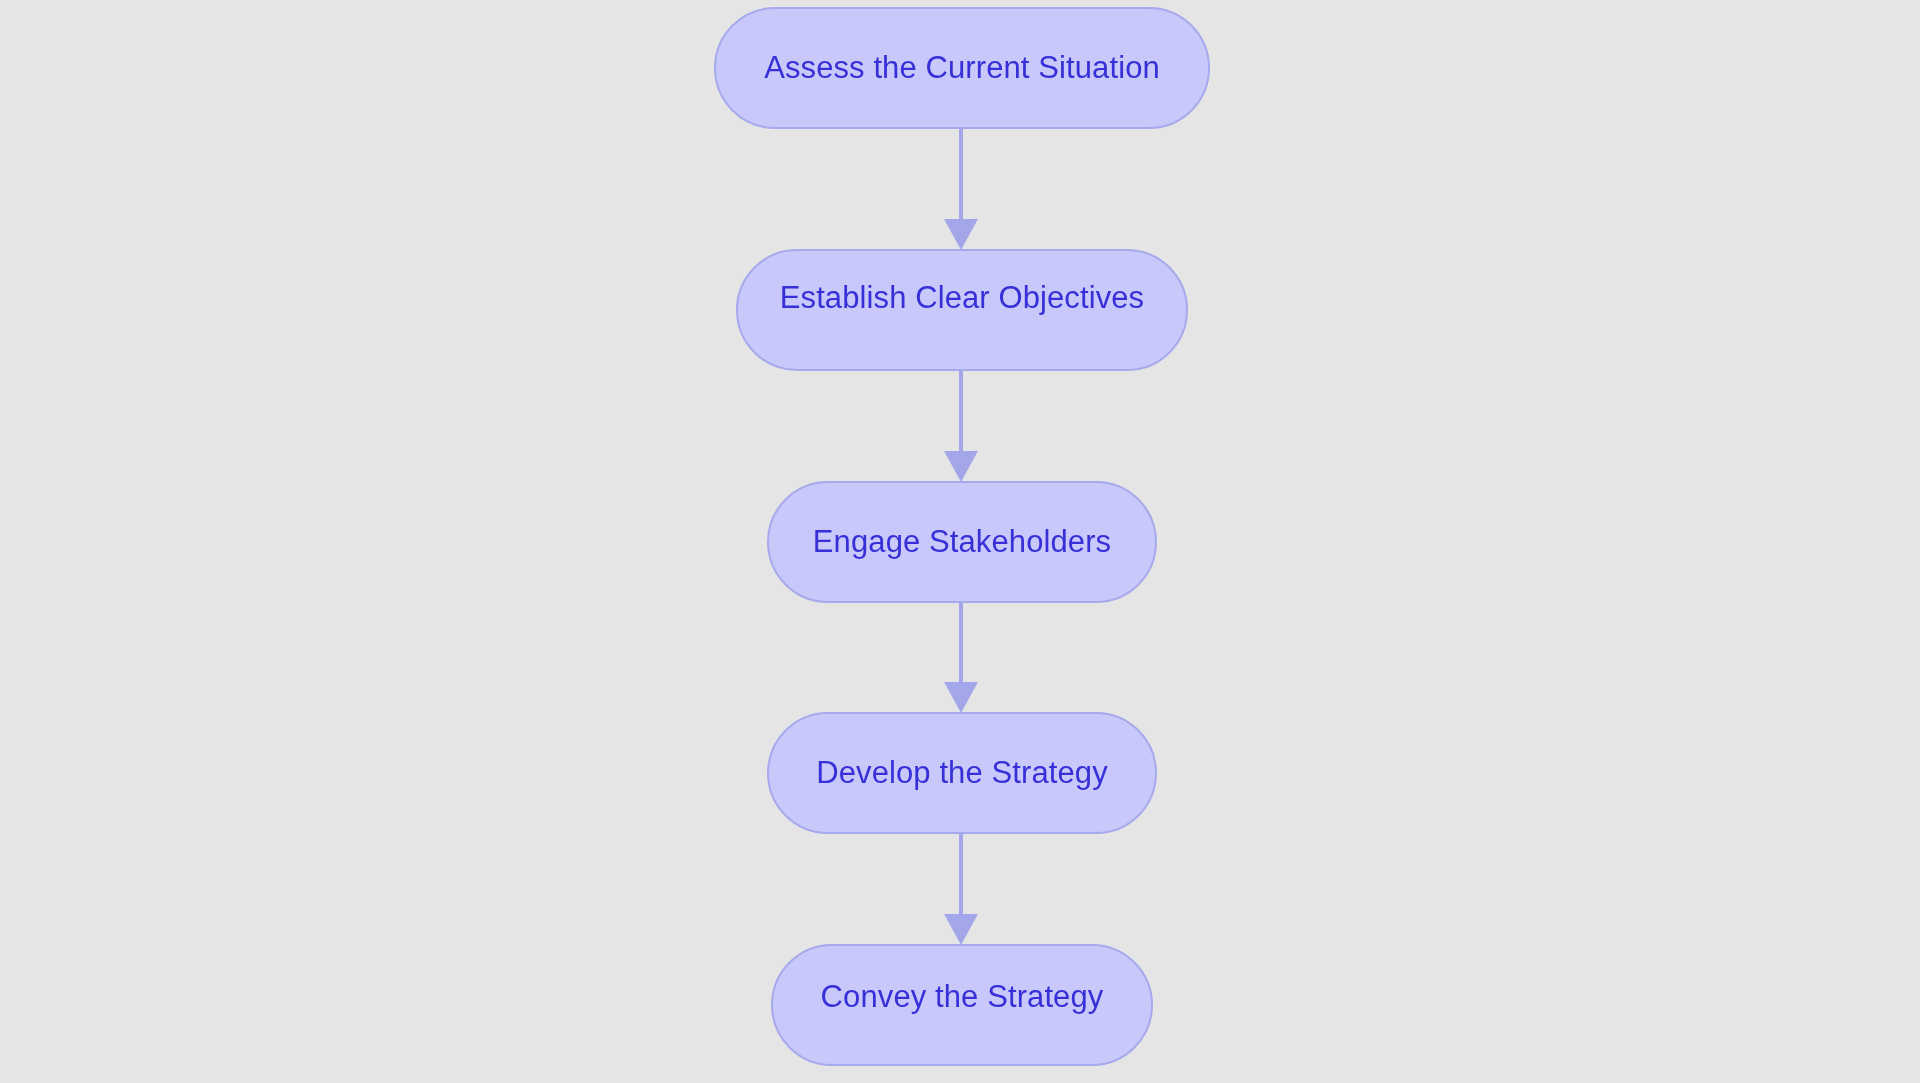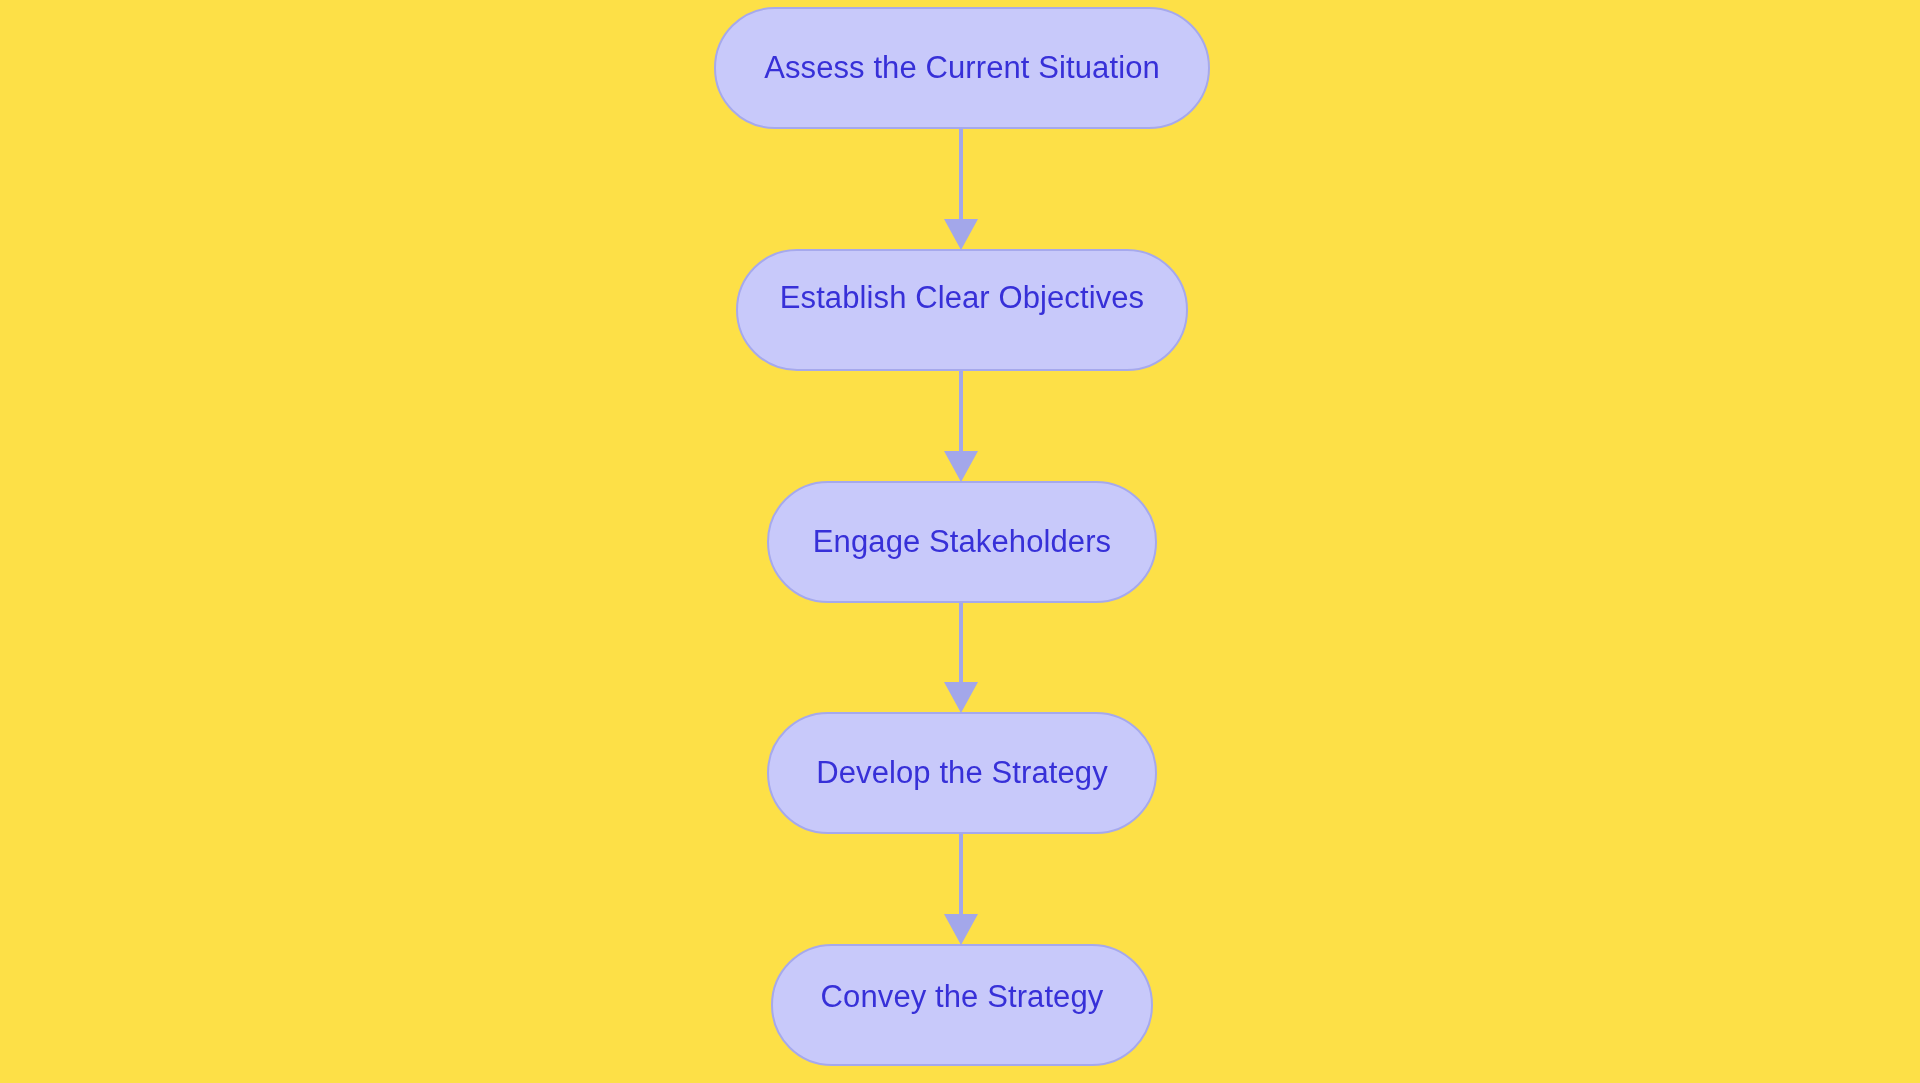--- a/index.html
+++ b/index.html
@@ -12,21 +12,21 @@
     width: 1920px;
     height: 1083px;
     font-family: "Liberation Sans", sans-serif;
     overflow: hidden;
   }
 
   #flow-root {
     position: relative;
     width: 1920px;
     height: 1083px;
-    background: #fde047;
+    background: #e5e5e5;
   }
 
   #flow-svg {
     position: absolute;
     left: 0;
     top: 0;
     width: 1920px;
     height: 1083px;
     display: block;
   }

